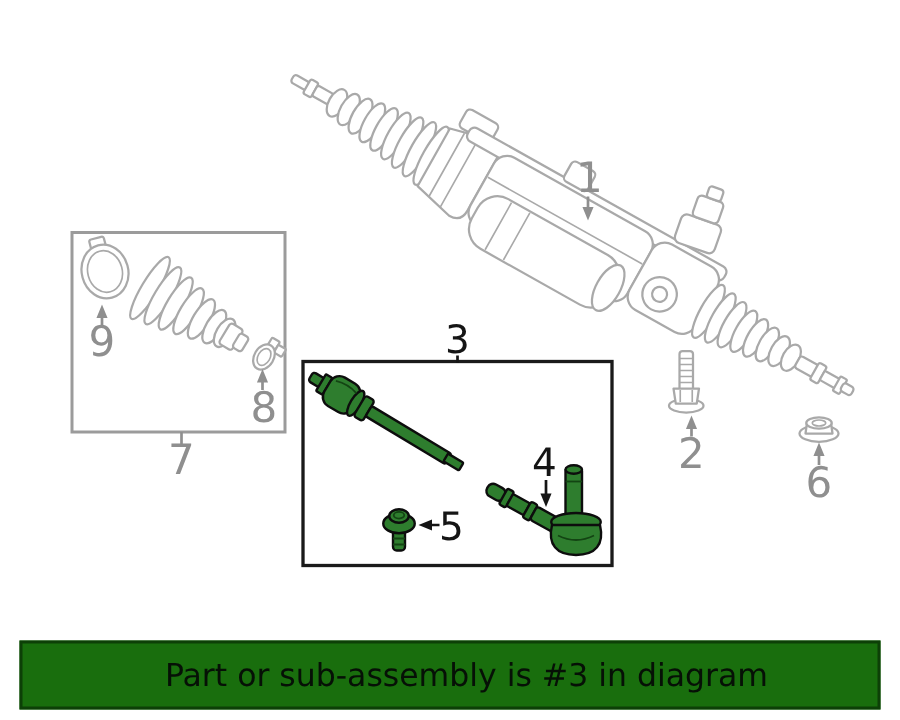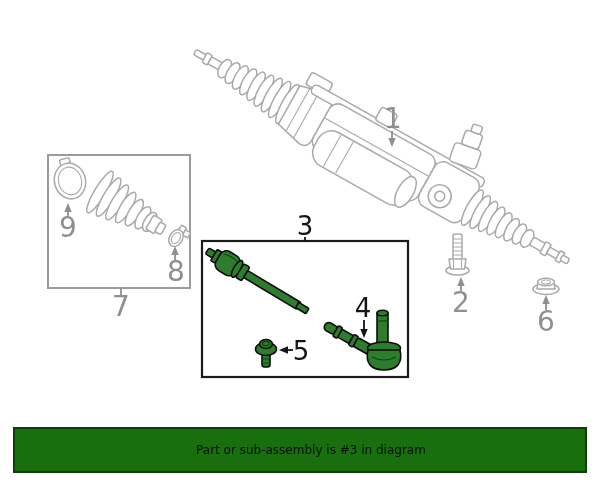--- a/index.html
+++ b/index.html
@@ -15,21 +15,21 @@
   .green-shade { fill:none; stroke:#134413; stroke-width:1.2; }
   .callout-gray { font-size:28px; fill:var(--label-gray,#8f8f8f); text-anchor:middle; }
   .callout-black { font-size:26px; fill:var(--label-black,#151515); text-anchor:middle; }
   .lead-gray { stroke:var(--label-gray,#8f8f8f); stroke-width:1.8; fill:none; }
   .lead-black { stroke:var(--label-black,#151515); stroke-width:1.8; fill:none; }
   .head-gray { fill:var(--label-gray,#8f8f8f); stroke:none; }
   .head-black { fill:var(--label-black,#151515); stroke:none; }
   .banner { position:absolute; left:13px; top:427px; width:574px; height:46px; box-sizing:border-box;
             background:var(--banner-bg,#196e0d); border:2px solid var(--banner-border,#0d4007);
             display:flex; flex-direction:column; justify-content:center; align-items:center;
-            color:var(--banner-text,#061006); font-size:12px; line-height:21px; white-space:nowrap;padding-left:22px; }
+            color:var(--banner-text,#061006); font-size:21px; line-height:21px; white-space:nowrap;padding-left:22px; }
 </style>
 </head>
 <body>
 
 <div class="stage">
 
   <svg width="600" height="427" viewBox="0 0 600 427" xmlns="http://www.w3.org/2000/svg">
 
     <g transform="translate(195,52) rotate(29.3)">
       <rect class="line-art" x="0" y="-3" width="12" height="6" rx="2"></rect>

